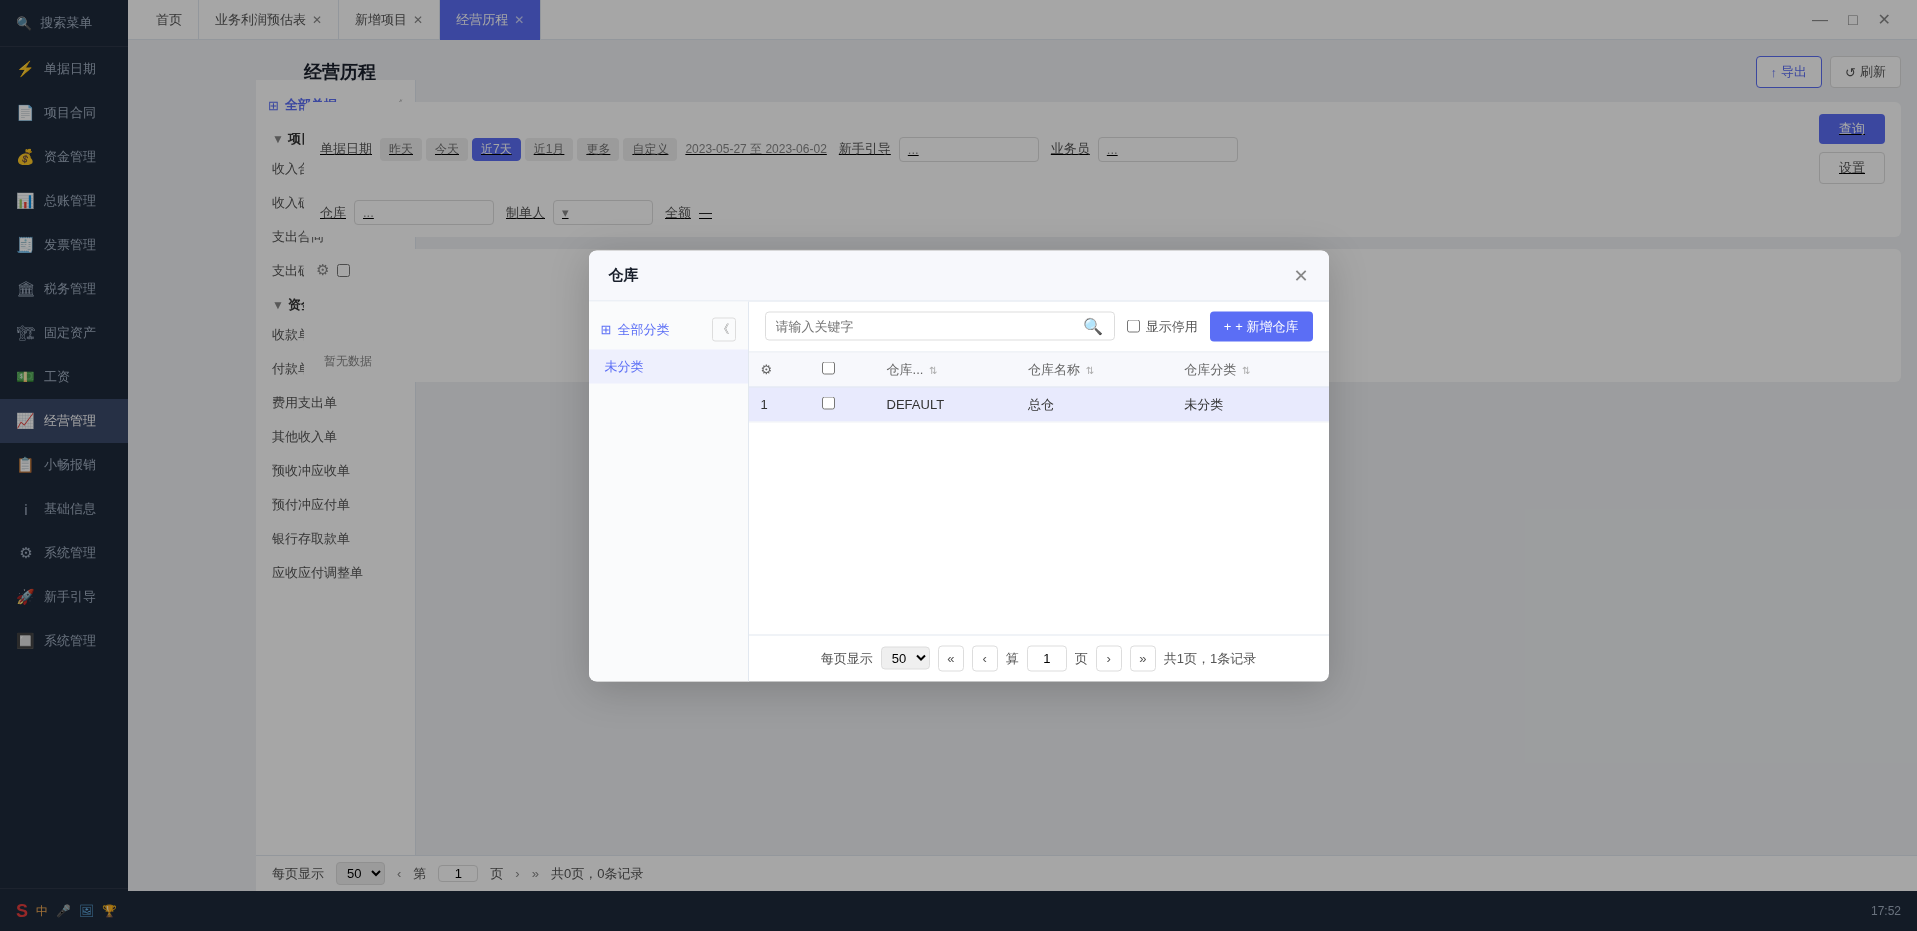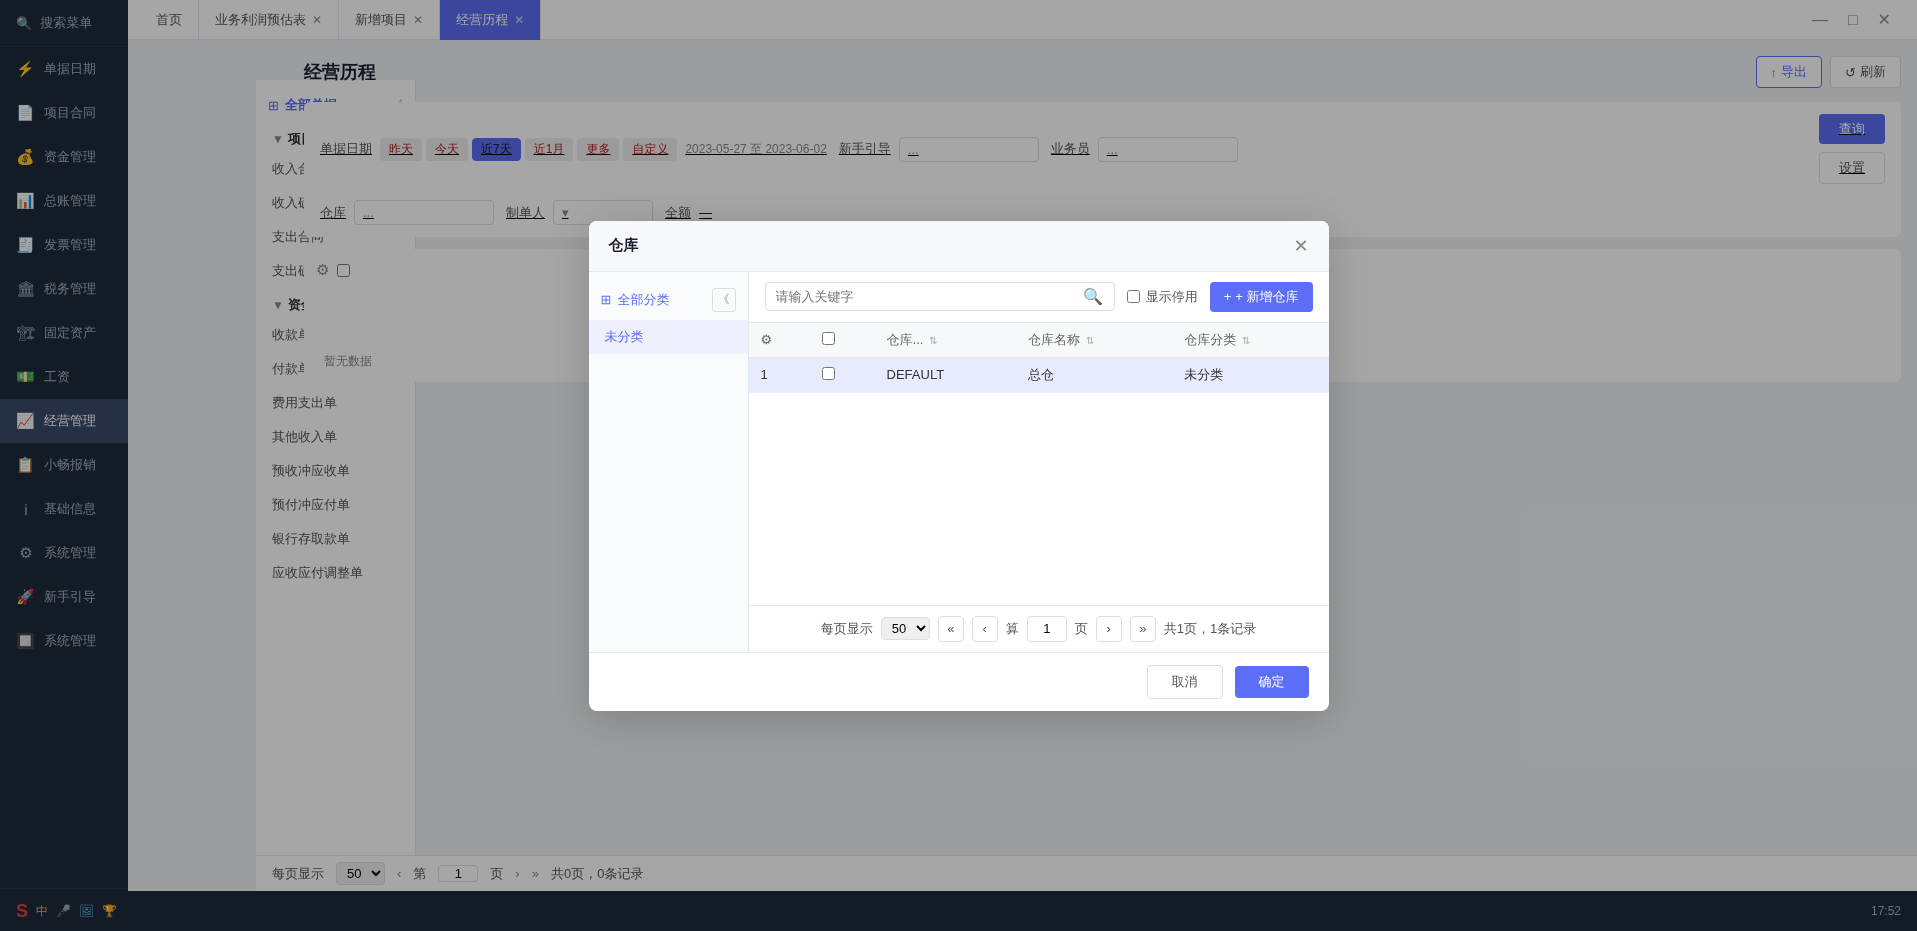--- a/index.html
+++ b/index.html
@@ -62,23 +62,23 @@
     
     .filter-bar {
       background: #fff; border-radius: 6px; padding: 12px 16px;
       margin-bottom: 12px; display: flex; flex-wrap: wrap; gap: 12px; align-items: center; text-decoration: underline;
     }
     .filter-group { display: flex; align-items: center; gap: 8px; font-size: 13px; }
     .filter-label { color: #555; white-space: nowrap; }
     .filter-date-btns { display: flex; gap: 4px; }
     .filter-date-btn {
       padding: 2px 8px; border-radius: 4px; border: 1px solid transparent;
-      font-size: 12px; cursor: pointer; color: #b91c1c;
-    }
-    .filter-date-btn.active { background: #5b6ef5; color: #0f172a; border-color: #5b6ef5; }
+      font-size: 12px; cursor: pointer; color: #737373;
+    }
+    .filter-date-btn.active { background: #5b6ef5; color: #ffffff; border-color: #5b6ef5; }
     .date-range { font-size: 12px; color: #888; }
     .filter-input {
       display: flex; align-items: center; border: 1px solid #ddd; border-radius: 4px;
       padding: 4px 8px; min-width: 140px; font-size: 13px; gap: 4px; color: #888;
     }
     .filter-select {
       display: flex; align-items: center; border: 1px solid #ddd; border-radius: 4px;
       padding: 4px 8px; min-width: 100px; font-size: 13px; gap: 4px; color: #888;
     }
     .btn-query {
@@ -569,24 +569,20 @@
           <span>›</span>
         </div>
         <div class="page-nav-btn">
           <span>»</span>
         </div>
         <span>共1页，1条记录</span>
       </div>
     </div>
   </div>
 
-  <div class="modal-actions">
-    <button class="btn-cancel">取消</button>
-    <button class="btn-confirm">确定</button>
-  </div>
 </div>
 
 <div class="taskbar">
   <div style="display:flex;align-items:center;gap:8px;padding:0 16px;">
     <span style="color:#e53e3e;font-size:18px;font-weight:bold;">S</span>
     <span style="color:#f6ad55;font-size:12px;">中</span>
     <span style="color:#68d391;font-size:12px;">🎤</span>
     <span style="color:#63b3ed;font-size:12px;">🖼</span>
     <span style="color:#f6ad55;font-size:12px;">🏆</span>
   </div>

